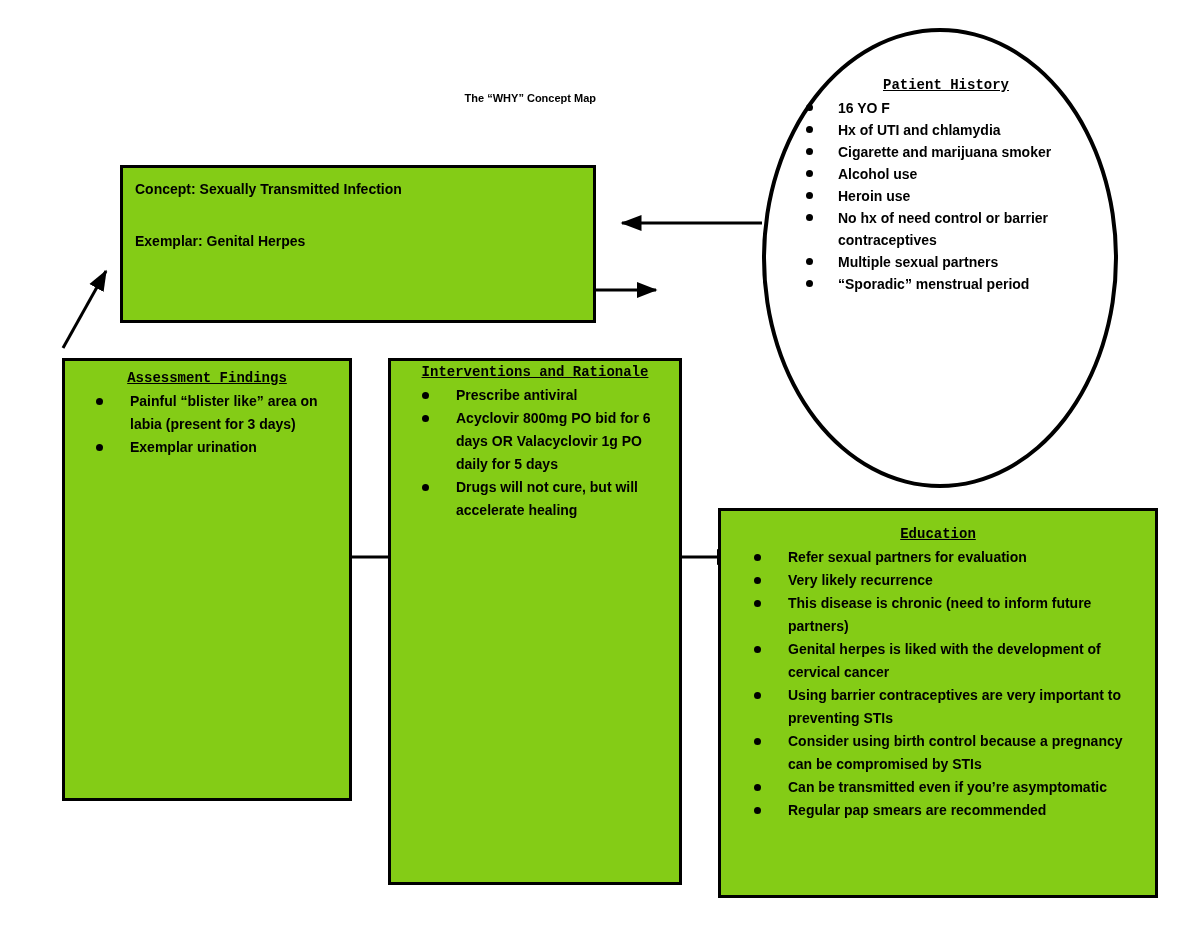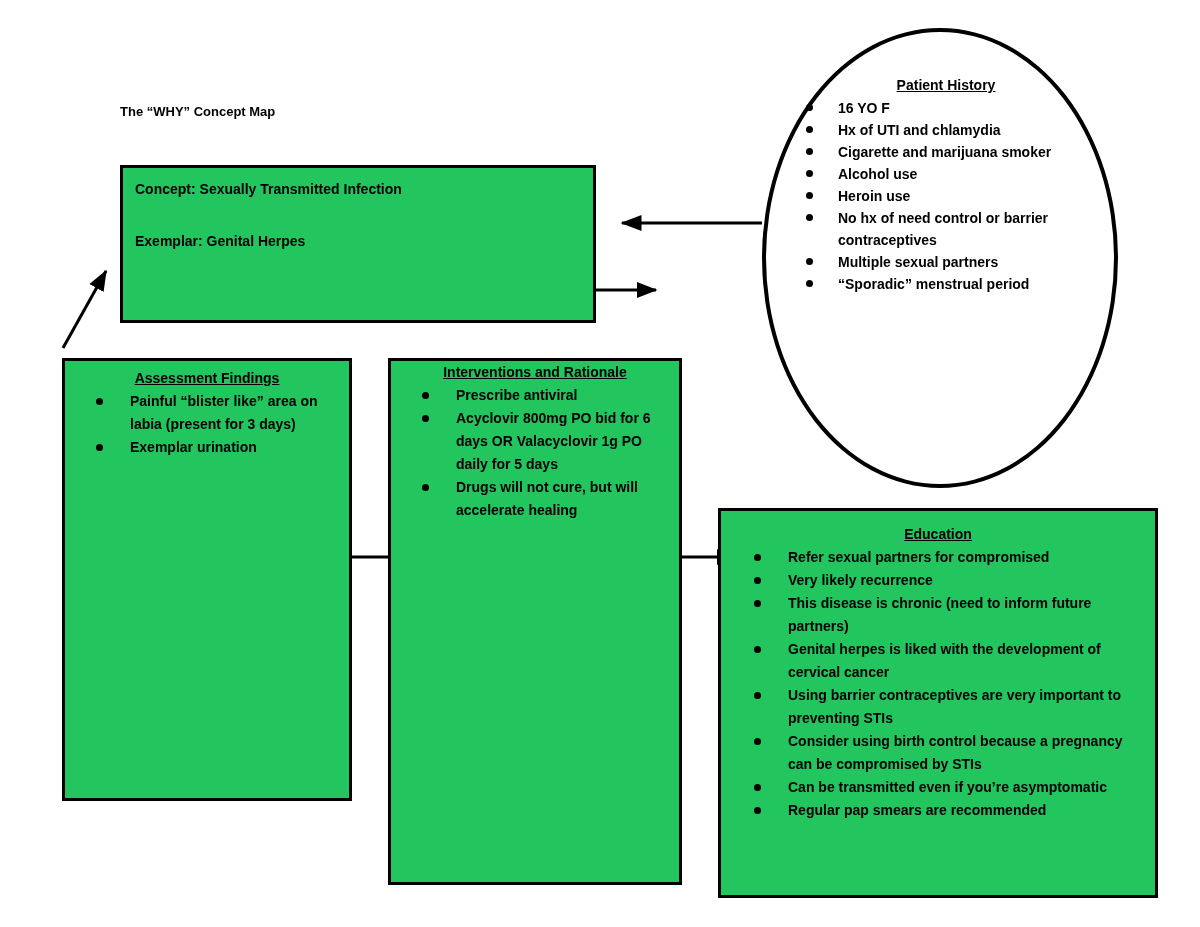--- a/index.html
+++ b/index.html
@@ -3,33 +3,33 @@
 <meta charset="utf-8">
 <style>
   html,body { margin:0; padding:0; background:#fff; }
   .canvas {
     position:relative; width:1200px; height:927px; background:#ffffff;
     font-family:"Liberation Sans", sans-serif; color:#000; font-weight:bold;
     font-size:14px; overflow:hidden;
   }
   .arrow-layer { position:absolute; left:0; top:0; width:1200px; height:927px; pointer-events:none; }
   .map-title {
-    position:absolute; left:120px; top:104px; width:476px;
-    text-align:left; font-size:13px;
+    position:absolute; left:120px; top:92px; width:476px;
+    text-align:right; font-size:11px;
   }
-  .box { position:absolute; border:3px solid #000; background:#22c55e; box-sizing:border-box; }
+  .box { position:absolute; border:3px solid #000; background:#84cc16; box-sizing:border-box; }
   .concept-box { left:120px; top:165px; width:476px; height:158px; padding:10px 12px; }
   .concept-box p { margin:0; line-height:23px; }
   .concept-box p + p { margin-top:29px; }
   .ellipse {
     position:absolute; left:762px; top:28px; width:356px; height:460px;
     border:4px solid #000; border-radius:50%; box-sizing:border-box; background:#fff;
   }
   .ellipse-content { position:absolute; left:40px; top:42px; right:28px; }
-  .section-title { text-align:center; text-decoration:underline; line-height:23px; margin:0; }
+  .section-title { text-align:center; text-decoration:underline; line-height:23px; margin:0;font-family:Liberation Mono, monospace; }
   ul.bullets { list-style:none; margin:0; padding:0; }
   ul.bullets li { position:relative; padding-left:62px; line-height:23px; }
   ul.bullets li::before {
     content:""; position:absolute; left:28px; top:8px;
     width:7px; height:7px; border-radius:50%; background:#000;
   }
   .ellipse ul.bullets li { padding-left:32px; line-height:22px; }
   .ellipse ul.bullets li::before { left:0; top:7px; }
   .assessment    { left:62px;  top:358px; width:290px; height:443px; padding:6px 3px; }
   .interventions { left:388px; top:358px; width:294px; height:527px; padding:0 3px; }
@@ -93,21 +93,21 @@
     <ul class="bullets">
         <li>Prescribe antiviral</li>
         <li>Acyclovir 800mg PO bid for 6 days OR Valacyclovir 1g PO daily for 5 days</li>
         <li>Drugs will not cure, but will accelerate healing</li>
       </ul>
   </div>
 
   <div class="box education">
     <div class="section-title">Education</div>
     <ul class="bullets">
-        <li>Refer sexual partners for compromised</li>
+        <li>Refer sexual partners for evaluation</li>
         <li>Very likely recurrence</li>
         <li>This disease is chronic (need to inform future partners)</li>
         <li>Genital herpes is liked with the development of cervical cancer</li>
         <li>Using barrier contraceptives are very important to preventing STIs</li>
         <li>Consider using birth control because a pregnancy can be compromised by STIs</li>
         <li>Can be transmitted even if you’re asymptomatic</li>
         <li>Regular pap smears are recommended</li>
       </ul>
   </div>
 

